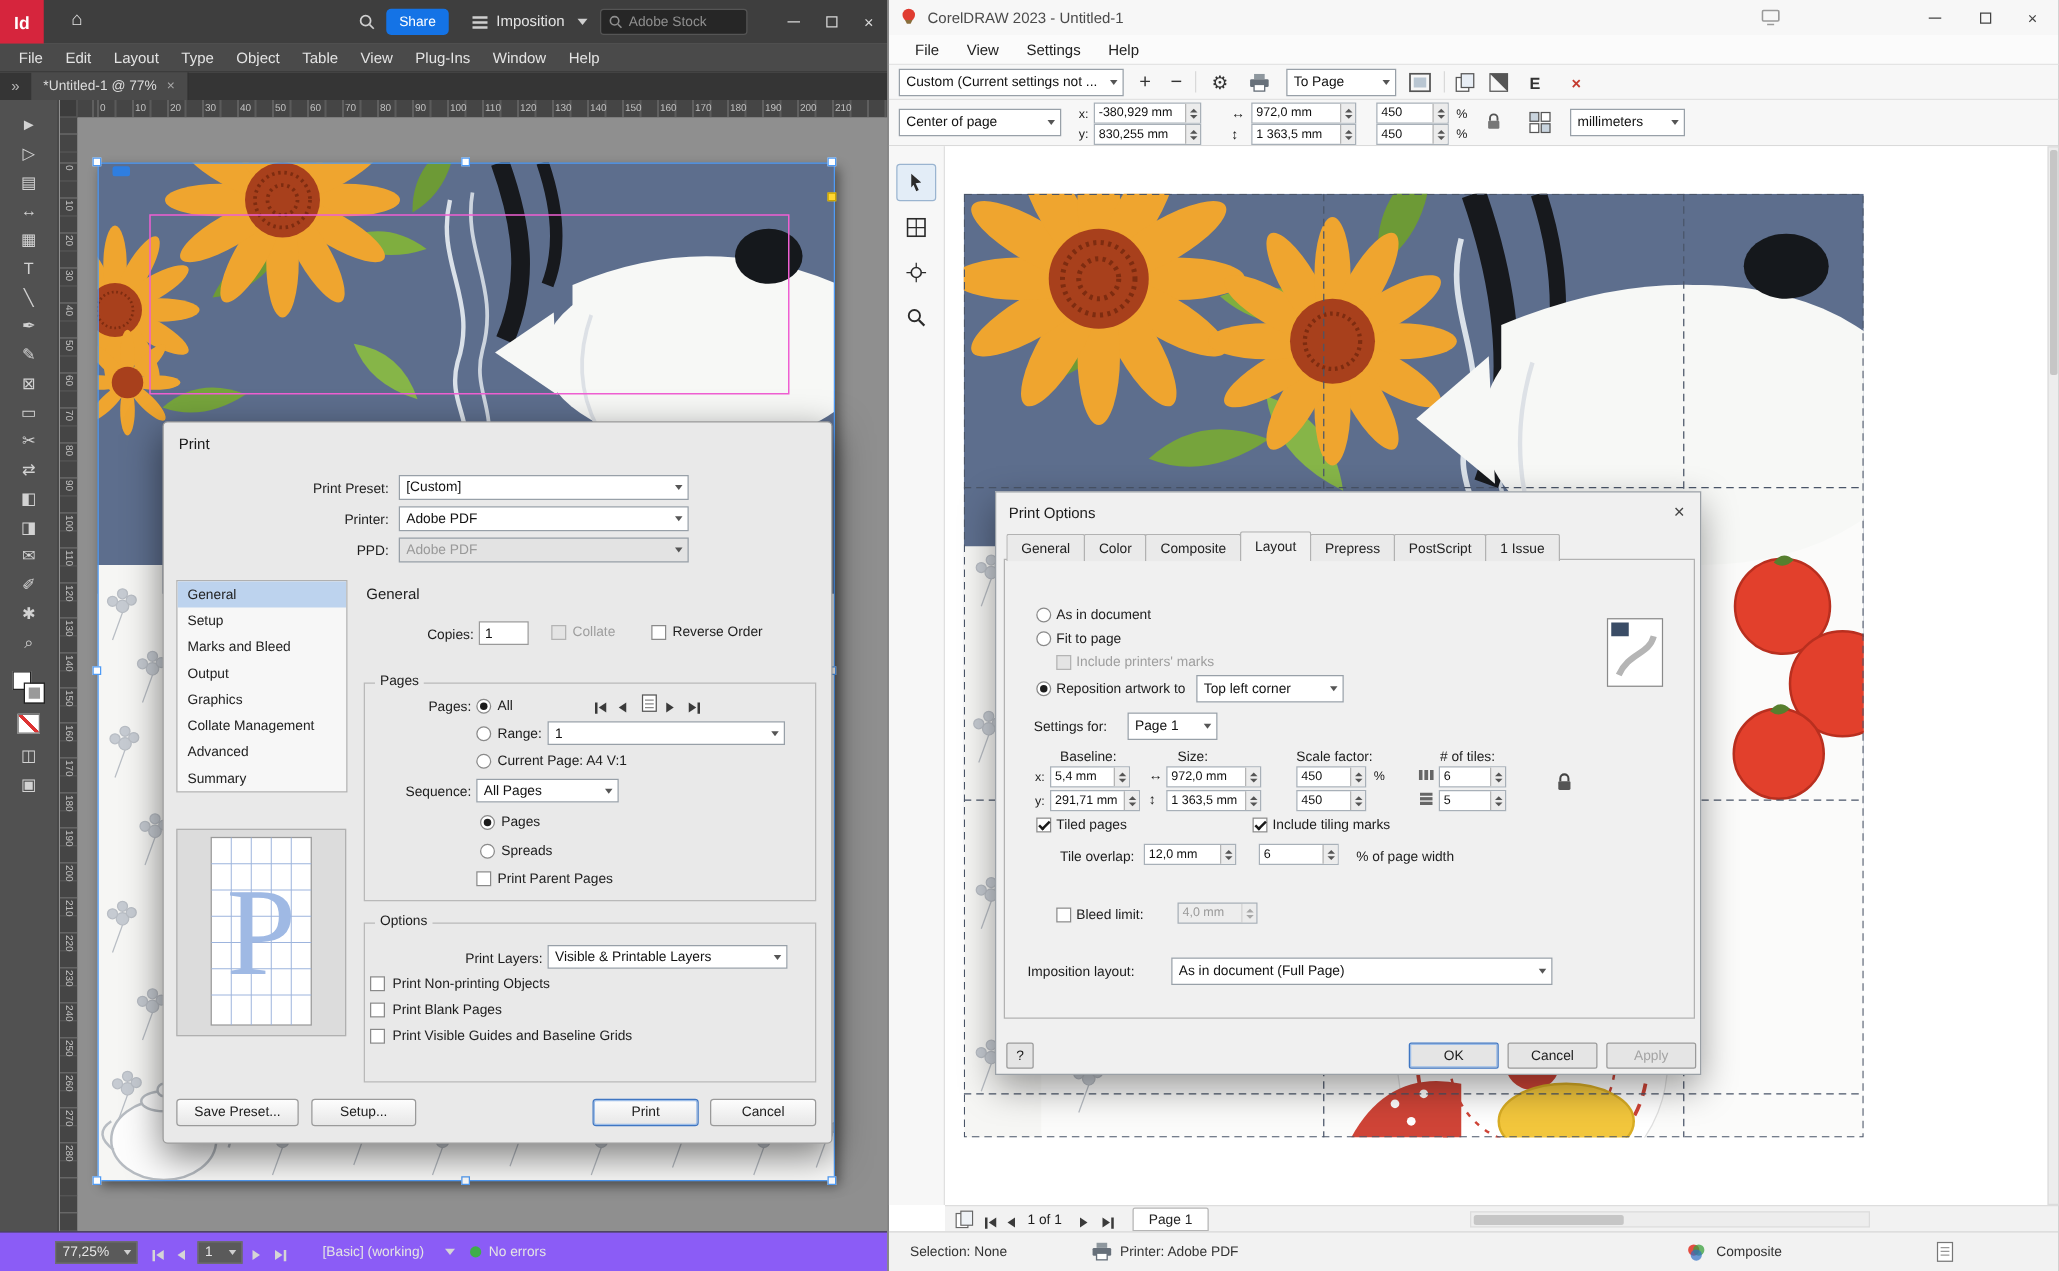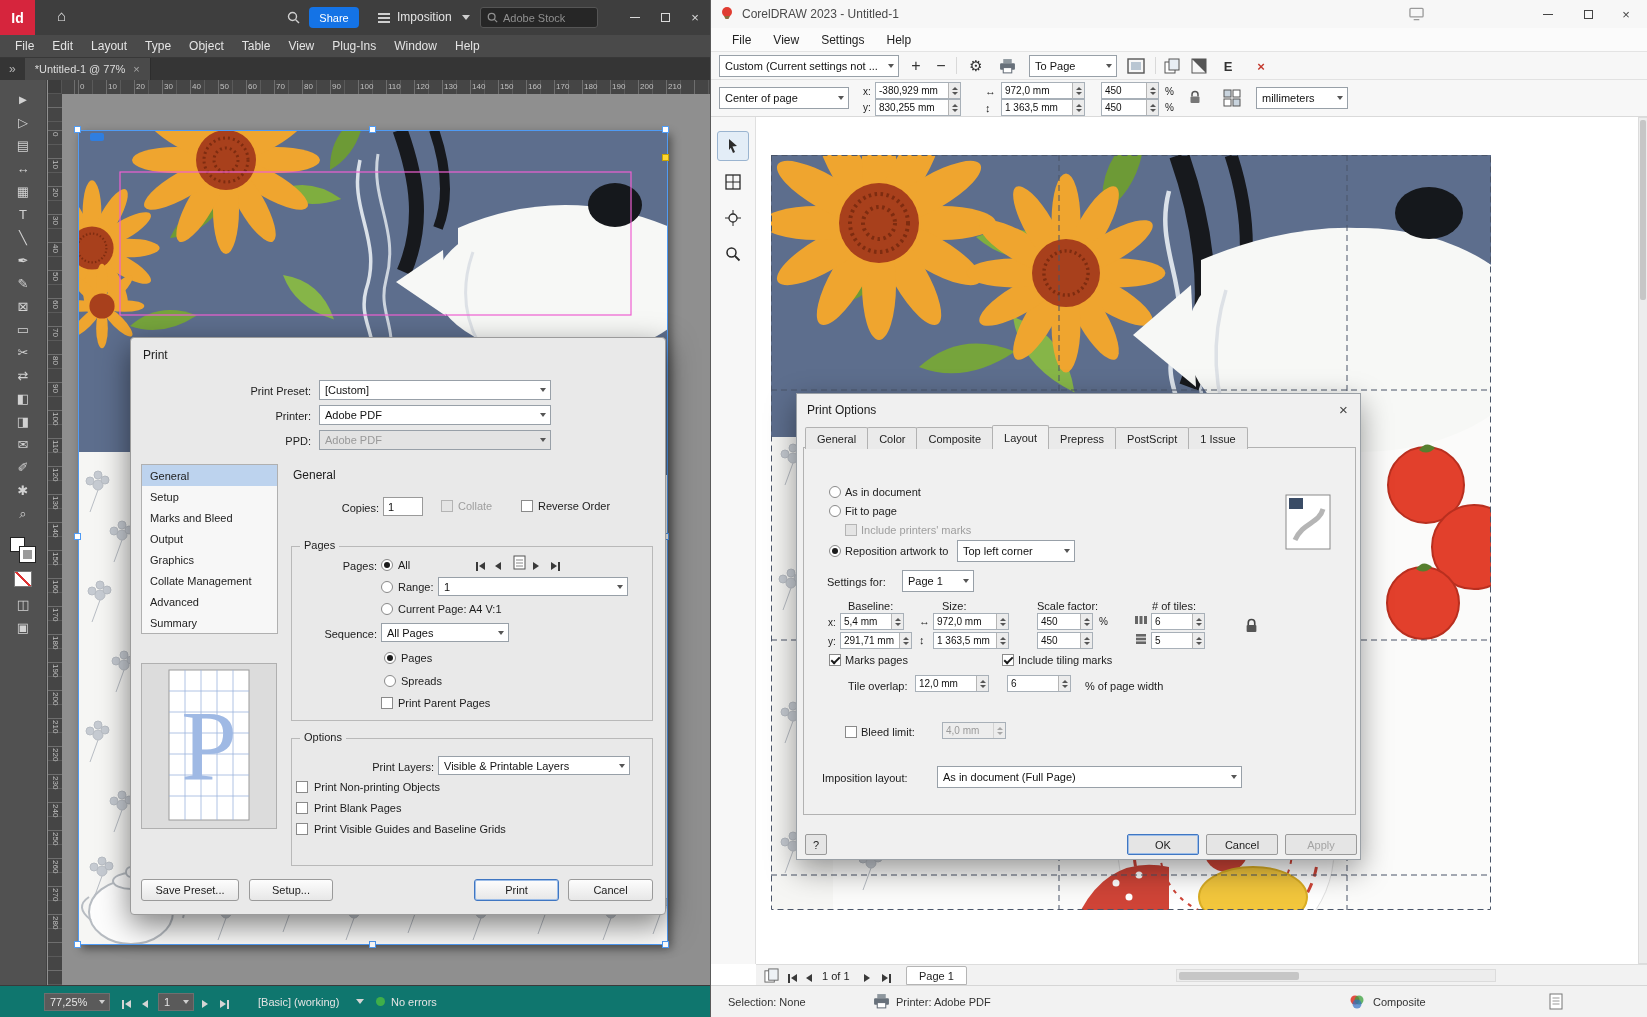--- a/index.html
+++ b/index.html
@@ -58,21 +58,21 @@
 .vruler .tk{height:28px;flex:none;font-size:8px;color:#c0c0c0;writing-mode:vertical-rl;padding-top:2px;line-height:13px}
 .rcorner{left:48px;top:80px;width:14px;height:14px;background:#3c3c3c;border-right:1px solid #555;border-bottom:1px solid #555}
 .pb{left:62px;top:94px;width:648px;height:891px;background:#8f8f8f}
 .docframe{left:78px;top:130px;width:590px;height:815px;border:1px solid #4f9bf5;box-shadow:3px 4px 9px rgba(0,0,0,.45)}
 .hdl{position:absolute;width:7px;height:7px;background:#fff;border:1px solid #4f9bf5}
 .hdl.y{background:#ffd633;border-color:#c9a400}
 .id-dlg{left:130px;top:337px;width:536px;height:578px;background:#e9e9e9;--pbg:#e9e9e9;border:1px solid #9b9b9b;box-shadow:0 10px 30px rgba(0,0,0,.5);border-radius:4px}
 .lst{position:absolute;background:#f7f7f7;border:1px solid #b0b0b0;overflow:hidden}
 .lst .it{height:21px;display:flex;align-items:center;padding-left:8px;font-size:11px;color:#222}
 .lst .it.on{background:#bdd3ee}
-.id-status{left:0;bottom:0;right:0;height:32px;background:#0f766e;border-top:1px solid #3a3a3a}
+.id-status{left:0;bottom:0;right:0;height:32px;background:#8b5cf6;border-top:1px solid #3a3a3a}
 .sb .ti.l{border-right-color:#d5d5d5}.sb .ti.r{border-left-color:#d5d5d5}.sb .vb{background:#d5d5d5}.sb .ti.dn{border-top-color:#d5d5d5}
 .dot{position:absolute;width:9px;height:9px;border-radius:50%;background:#3fae49}
 
 .cdw{left:710px;top:0;width:937px;height:1017px;background:#fff;border-left:1px solid #5a5a5a;overflow:hidden}
 .cd-title{left:0;top:0;right:0;height:28px;background:#f7f7f7;display:flex;align-items:center;padding-left:8px;gap:7px}
 .cd-title .t{font-size:12px;color:#4a4a4a}
 .cd-menu{left:0;top:28px;right:0;height:24px;background:#fbfbfb;border-bottom:1px solid #e4e4e4;display:flex;align-items:center;padding-left:10px}
 .cd-menu .mi{padding:0 11px;font-size:12px;color:#222;line-height:24px}
 .cd-tb{left:0;top:52px;right:0;height:28px;background:#f7f7f7;border-bottom:1px solid #e2e2e2}
 .cd-pb{left:0;top:80px;right:0;height:37px;background:#f7f7f7;border-bottom:1px solid #dadada}
@@ -439,21 +439,21 @@
         </span>
     <span class="rd" style="left:250px;top:243px"></span>
     <span class="lb" style="left:267px;top:242px">Range:</span>
     <div class="cmb" style="left:307px;top:239px;width:190px;height:19px">
           <span class="val">1</span>
           <span class="arr"></span>
         </div>
     <span class="rd" style="left:250px;top:265px"></span>
     <span class="lb" style="left:267px;top:264px">Current Page: A4 V:1</span>
     <span class="lbr" style="left:120px;top:289px;width:126px">Sequence:</span>
-    <div class="cmb" style="left:250px;top:285px;width:128px;height:19px">
+    <div class="cmb" style="left:250px;top:285px;width:114px;height:19px">
           <span class="val">All Pages</span>
           <span class="arr"></span>
         </div>
     <span class="rd on" style="left:253px;top:314px"></span>
     <span class="lb" style="left:270px;top:313px">Pages</span>
     <span class="rd" style="left:253px;top:337px"></span>
     <span class="lb" style="left:270px;top:336px">Spreads</span>
     <span class="cb" style="left:250px;top:359px"></span>
     <span class="lb" style="left:267px;top:358px">Print Parent Pages</span>
 
@@ -886,21 +886,21 @@
     <div class="sfld" style="left:354px;top:238px;width:54px">
           <span class="val">5</span>
           <span class="spin"></span>
         </div>
     <svg class="a" style="left:448px;top:224px" width="13" height="16" viewBox="0 0 12 14">
           <path d="M3 6V4a3 3 0 0 1 6 0v2" fill="none" stroke="#444" stroke-width="1.5"></path>
           <rect x="1.5" y="6" width="9" height="6.5" rx="1" fill="#555"></rect>
         </svg>
 
     <span class="cb on" style="left:32px;top:260px"></span>
-    <span class="lb" style="left:48px;top:259px">Marks pages</span>
+    <span class="lb" style="left:48px;top:259px">Tiled pages</span>
     <span class="cb on" style="left:205px;top:260px"></span>
     <span class="lb" style="left:221px;top:259px">Include tiling marks</span>
 
     <span class="lb" style="left:51px;top:285px">Tile overlap:</span>
     <div class="sfld" style="left:118px;top:281px;width:74px">
           <span class="val">12,0 mm</span>
           <span class="spin"></span>
         </div>
     <div class="sfld" style="left:210px;top:281px;width:64px">
           <span class="val">6</span>

